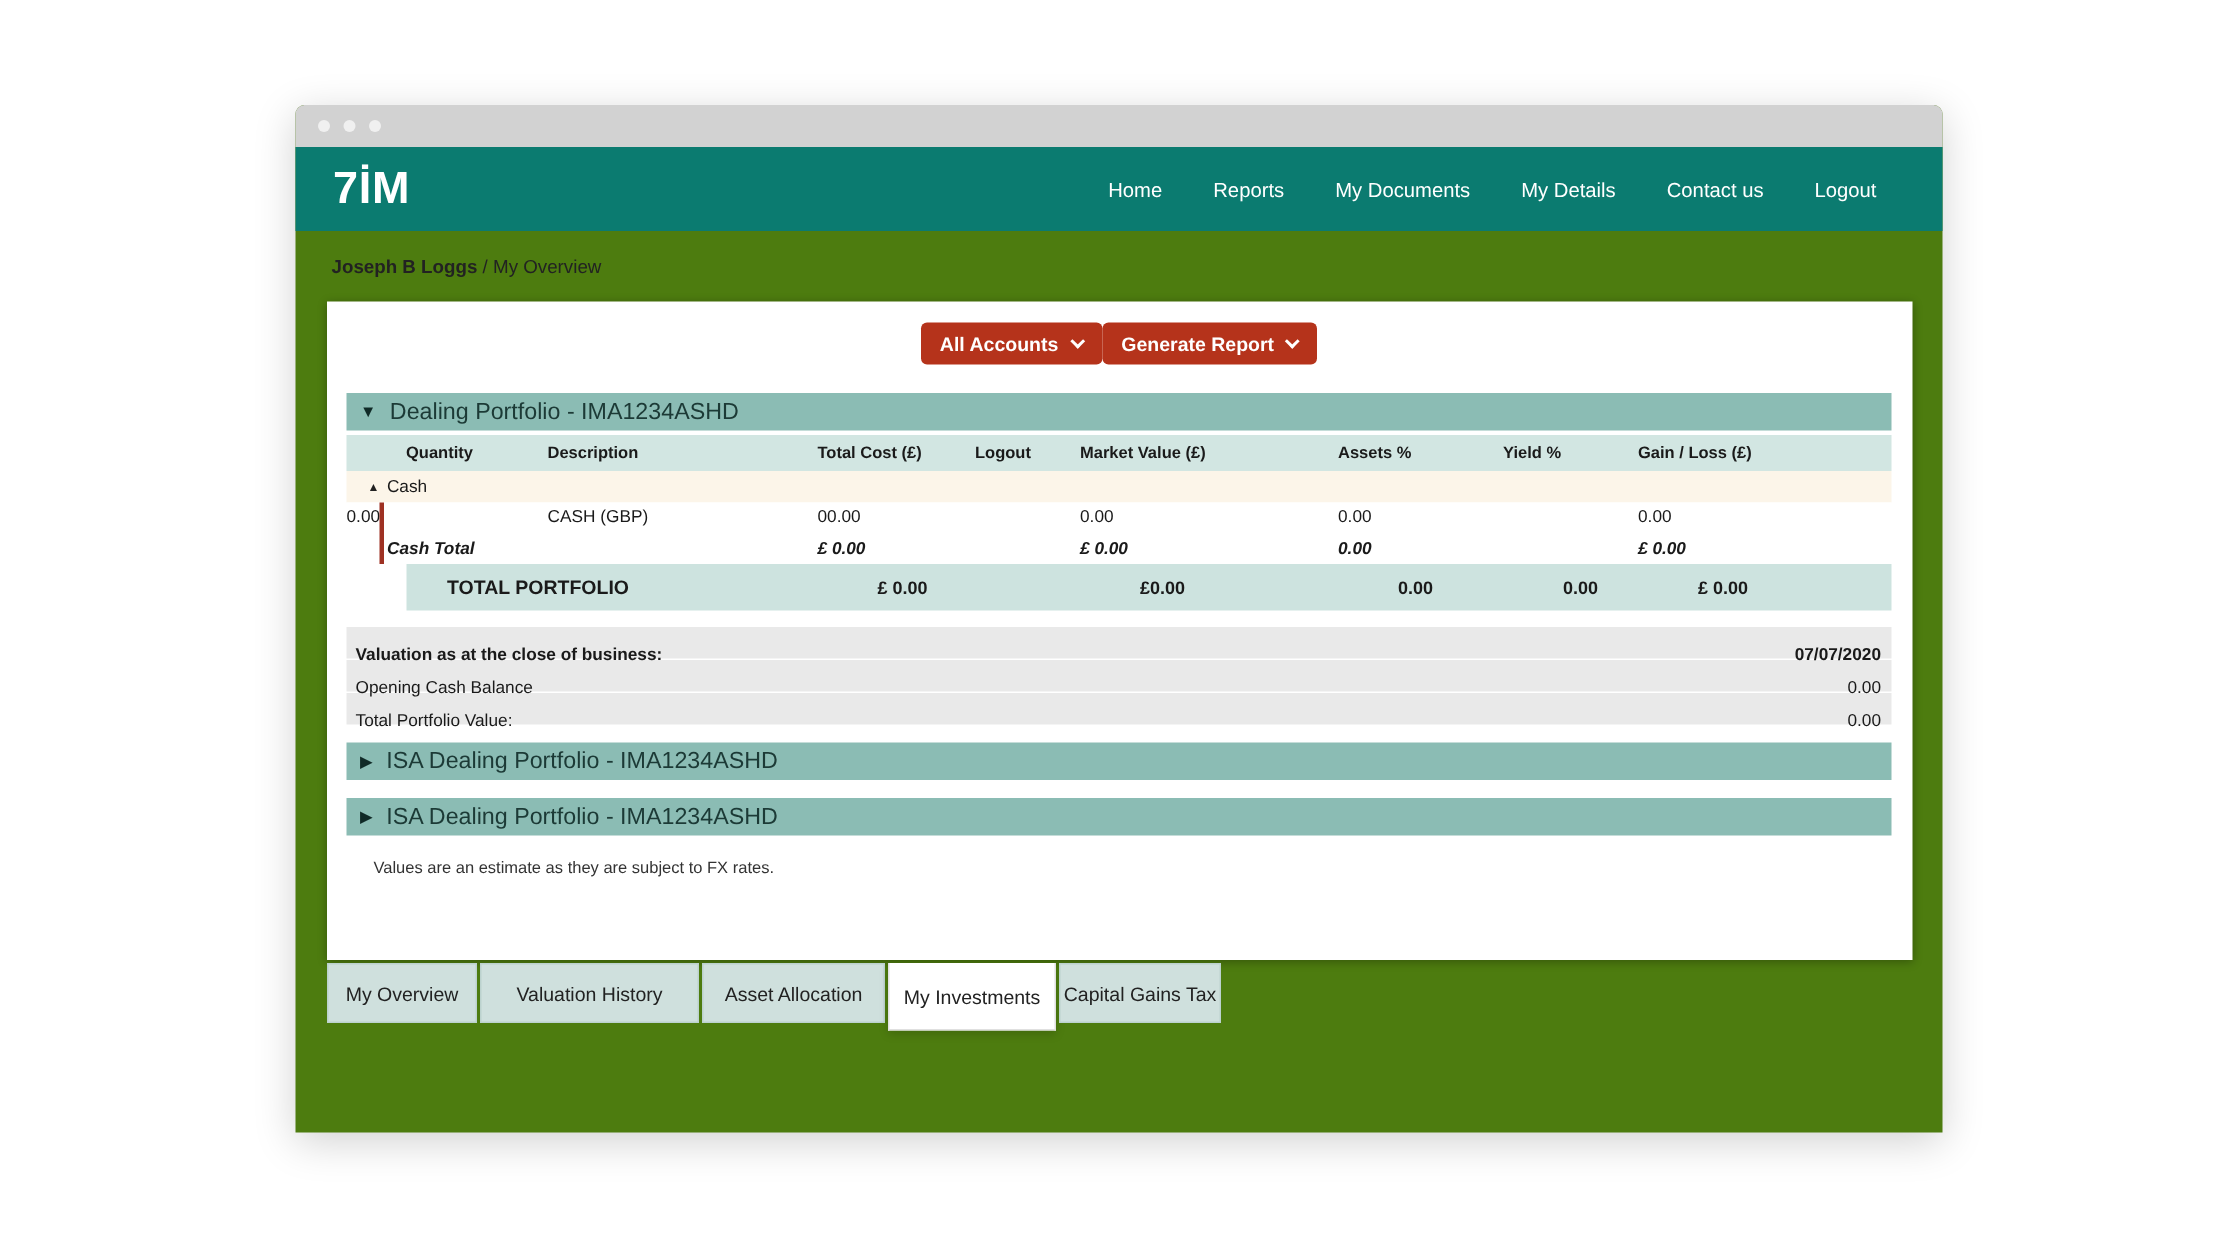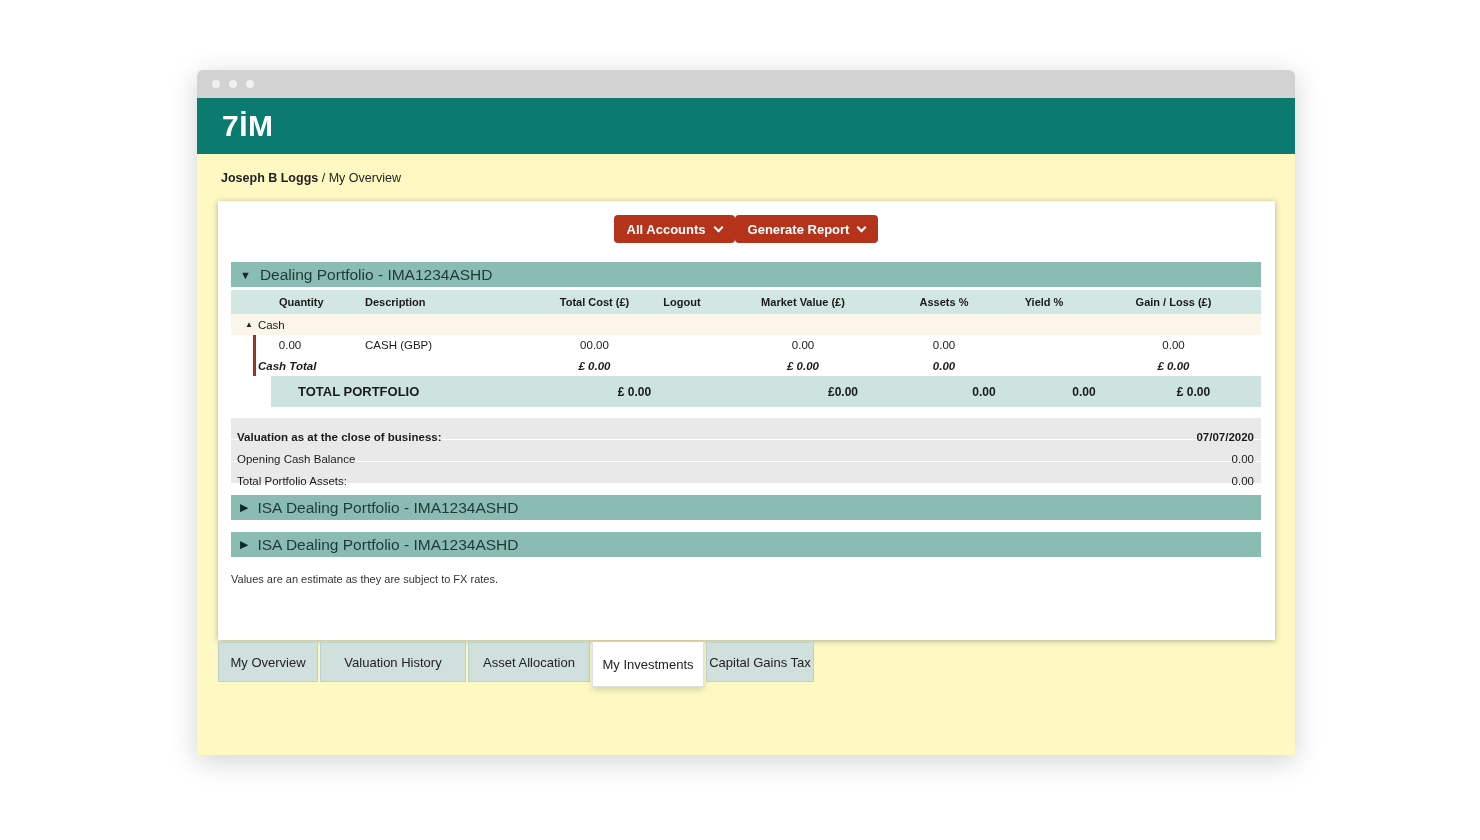--- a/index.html
+++ b/index.html
@@ -3,21 +3,21 @@
 <meta charset="utf-8">
 <style>
   * { margin:0; padding:0; box-sizing:border-box; }
   body {
     width:1480px; height:840px; background:#ffffff;
     font-family:"Liberation Sans", sans-serif; color:#1a1a1a;
     position:relative; overflow:hidden;
   }
   .window {
     position:absolute; left:197px; top:70px; width:1098px; height:685px;
-    background:#fef9c3; box-shadow:0 6px 28px rgba(0,0,0,.18);
+    background:#4d7c0f; box-shadow:0 6px 28px rgba(0,0,0,.18);
     border-radius:6px 6px 0 0;
   }
   
   .chrome {
     height:28px; background:#d2d2d2; border-radius:6px 6px 0 0;
     display:flex; align-items:center; padding-left:15px; gap:9px;
   }
   .dot { width:8px; height:8px; border-radius:50%; background:#f0f0f0; }
   
   .appbar {
@@ -51,23 +51,23 @@
     display:flex; align-items:center; gap:9px; padding:0 10px 0 9px;
     font-size:15.5px; cursor:pointer;
   }
   .sec .tri { font-size:11px; color:#102a27; }
   .sec.mt { margin-top:12px; }
   
   .tbl { margin-top:3px; font-size:11.5px; }
   .trow { display:flex; align-items:center; }
   .c0{width:124px}.c1{width:190px}.c2{width:105px}.c3{width:70px}
   .c4{width:172px}.c5{width:110px}.c6{width:90px}.c7{flex:1}
-  .num { text-align:center; padding-right:6px; }
+  .num { text-align:left; padding-right:6px; }
   .lft { text-align:left; padding-left:10px; }
-  .ctr { text-align:left;padding-left:48px; }
+  .ctr { text-align:center; }
   .thead { background:#d2e6e2; height:24px; font-weight:bold; font-size:11px; }
   .grouprow { background:#fcf5e9; height:21px; font-size:11.5px; cursor:pointer; }
   .grouprow .gtri { font-size:8px; margin:0 5px 0 14px; color:#222; }
   .datarow { background:#fff; height:20px; }
   .redwrap { position:relative; }
   .redwrap::before {
     content:""; position:absolute; left:22px; top:0; bottom:0; width:3px;
     background:#9e3123;
   }
   .cashtotal { height:21px; font-weight:bold;font-style:italic; }
@@ -75,21 +75,21 @@
   .totalrow { background:#cde3df; height:31px; font-weight:bold; font-size:12px;margin-left:40px; }
   .totalrow .indent-label { font-size:13px; }
   
   .valrows { margin-top:11px; }
   .valrow {
     background:#e9e9e9; height:21px; margin-bottom:1px;
     display:flex; align-items:center; justify-content:space-between;
     padding:16px 7px 0 6px; font-size:11.5px;text-align:right;
   }
   .valrow.bold { font-weight:bold; }
-  .footnote { margin-top:16px; font-size:11px; color:#333; }
+  .footnote { margin-top:16px; font-size:11px; color:#333;margin-left:18px; }
   
   .tabs { display:flex; gap:2px; align-items:flex-start; margin-left:0; }
   .tab {
     background:#cfe0dd; border:1px solid #bcd2ce; height:40px;
     display:flex; align-items:center; justify-content:center;
     font-size:13px; color:#222; cursor:pointer;
   }
   .tab.active {
     background:#ffffff; border:1px solid #e0e0e0; border-top:none; height:45px;
     box-shadow:0 3px 6px rgba(0,0,0,.15);
@@ -102,20 +102,28 @@
 <div class="window">
 
   <div class="chrome">
     <span class="dot"></span>
     <span class="dot"></span>
     <span class="dot"></span>
   </div>
 
   <div class="appbar">
     <span class="logo">7İM</span>
+    <div class="nav">
+      <a>Home</a>
+      <a>Reports</a>
+      <a>My Documents</a>
+      <a>My Details</a>
+      <a>Contact us</a>
+      <a>Logout</a>
+    </div>
   </div>
 
   <div class="content">
 
     <div class="breadcrumb">
       <b>Joseph B Loggs</b>
       <span>/</span>
       <span>My Overview</span>
     </div>
 
@@ -192,21 +200,21 @@
       <div class="valrows">
         <div class="valrow bold">
           <span>Valuation as at the close of business:</span>
           <span>07/07/2020</span>
         </div>
         <div class="valrow">
           <span>Opening Cash Balance</span>
           <span>0.00</span>
         </div>
         <div class="valrow">
-          <span>Total Portfolio Assets:</span>
+          <span>Total Portfolio Value:</span>
           <span>0.00</span>
         </div>
       </div>
 
       <div class="sec mt">
         <span class="tri">▶</span>
         <span>ISA Dealing Portfolio - IMA1234ASHD</span>
       </div>
 
       <div class="sec mt">

